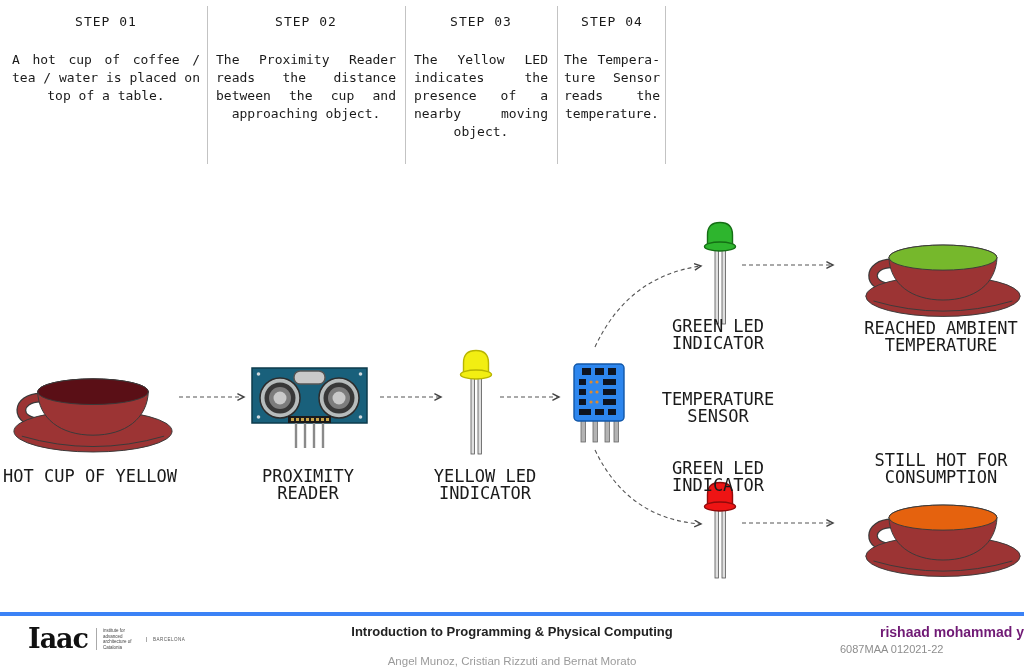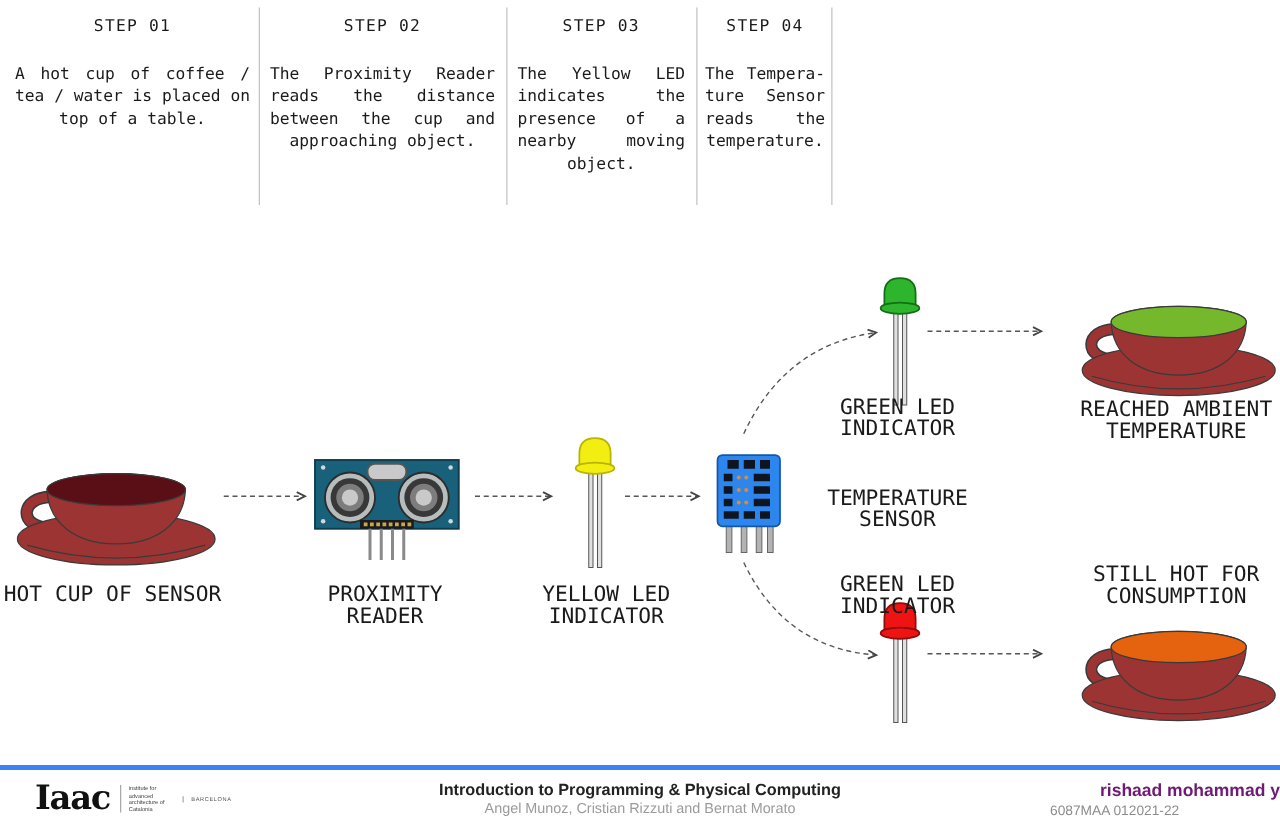--- a/index.html
+++ b/index.html
@@ -22,21 +22,21 @@
 
   
   .footer { position:absolute; left:0; top:612px; width:1024px; height:58px; border-top:4px solid #3b82f6;
             font-family:"Liberation Sans", sans-serif; }
   .logo-wrap { position:absolute; left:28px; top:10px; display:flex; align-items:center; }
   .logo-main { font-family:"DejaVu Serif", serif; font-weight:bold; font-size:27px; letter-spacing:-1px; color:#111; line-height:26px; }
   .logo-sub { width:44px; font-size:4.5px; line-height:5.5px; color:#444; margin-left:8px; padding-left:6px; border-left:1px solid #aaa; }
   .logo-city { font-size:4.5px; color:#555; margin-left:6px; padding-left:6px; border-left:1px solid #aaa; letter-spacing:0.5px; }
   .footer-center { position:absolute; left:262px; width:500px; top:8px; text-align:center; }
   .footer-title { font-size:13px; font-weight:bold; color:#222; }
-  .footer-authors { font-size:11.5px; color:#9b9b9b; margin-top:2px; }
+  .footer-authors { font-size:11.5px; color:#9b9b9b; margin-top:16px; }
   .footer-right { position:absolute; right:24px; top:8px; width:160px; text-align:right; }
   .footer-student { font-size:14px; font-weight:bold; color:#701a75; white-space:nowrap;margin-left:40px; }
   .footer-meta { display:flex; font-size:11px; color:#8d8d8d; margin-top:3px; }
 </style>
 </head>
 <body>
 
 <div class="steps">
   <div class="vdiv" style="left:207px"></div>
   <div class="vdiv" style="left:405px"></div>
@@ -81,21 +81,21 @@
   </svg>
 
   <svg class="abs" style="left:8px; top:360px" width="168" height="96" viewBox="0 0 170 97">
     <path d="M33 38 C8 38 6 63 33 63" fill="none" stroke="#3a3a3a" stroke-width="10"></path>
     <path d="M33 38 C8 38 6 63 33 63" fill="none" stroke="#9c3434" stroke-width="7.5"></path>
     <ellipse cx="86" cy="72" rx="80" ry="21" fill="#9c3434" class="outline"></ellipse>
     <path d="M14 77 Q86 98 158 77" fill="none" stroke="#3a3a3a" stroke-width="1"></path>
     <path d="M30 32 C31 59 53 76 86 76 C119 76 141 59 142 32 A56 13 0 0 0 30 32 Z" fill="#9c3434" class="outline"></path>
     <ellipse cx="86" cy="32" rx="56" ry="13" class="outline" fill="#5a0f16"></ellipse>
   </svg>
-  <div class="diagram-label" style="left:0px; top:468px; width:180px">HOT CUP OF SENSOR</div>
+  <div class="diagram-label" style="left:0px; top:468px; width:180px">HOT CUP OF YELLOW</div>
 
   <svg class="abs" style="left:250px; top:364px" width="120" height="86" viewBox="0 0 120 86">
     <rect x="2" y="4" width="115" height="55" stroke="#0d3b4c" stroke-width="1.5" fill="#19607b"></rect>
     <circle cx="8.5" cy="10" r="1.8" fill="#cfd8dc"></circle>
     <circle cx="110.5" cy="10" r="1.8" fill="#cfd8dc"></circle>
     <circle cx="8.5" cy="53" r="1.8" fill="#cfd8dc"></circle>
     <circle cx="110.5" cy="53" r="1.8" fill="#cfd8dc"></circle>
     <rect x="44" y="7" width="31" height="13" rx="6" fill="#c9c9c9" stroke="#555" stroke-width="1.5"></rect>
     <g>
       <circle cx="30" cy="34" r="20" fill="#b7bcbc" stroke="#2c2c2c" stroke-width="1.5"></circle>

